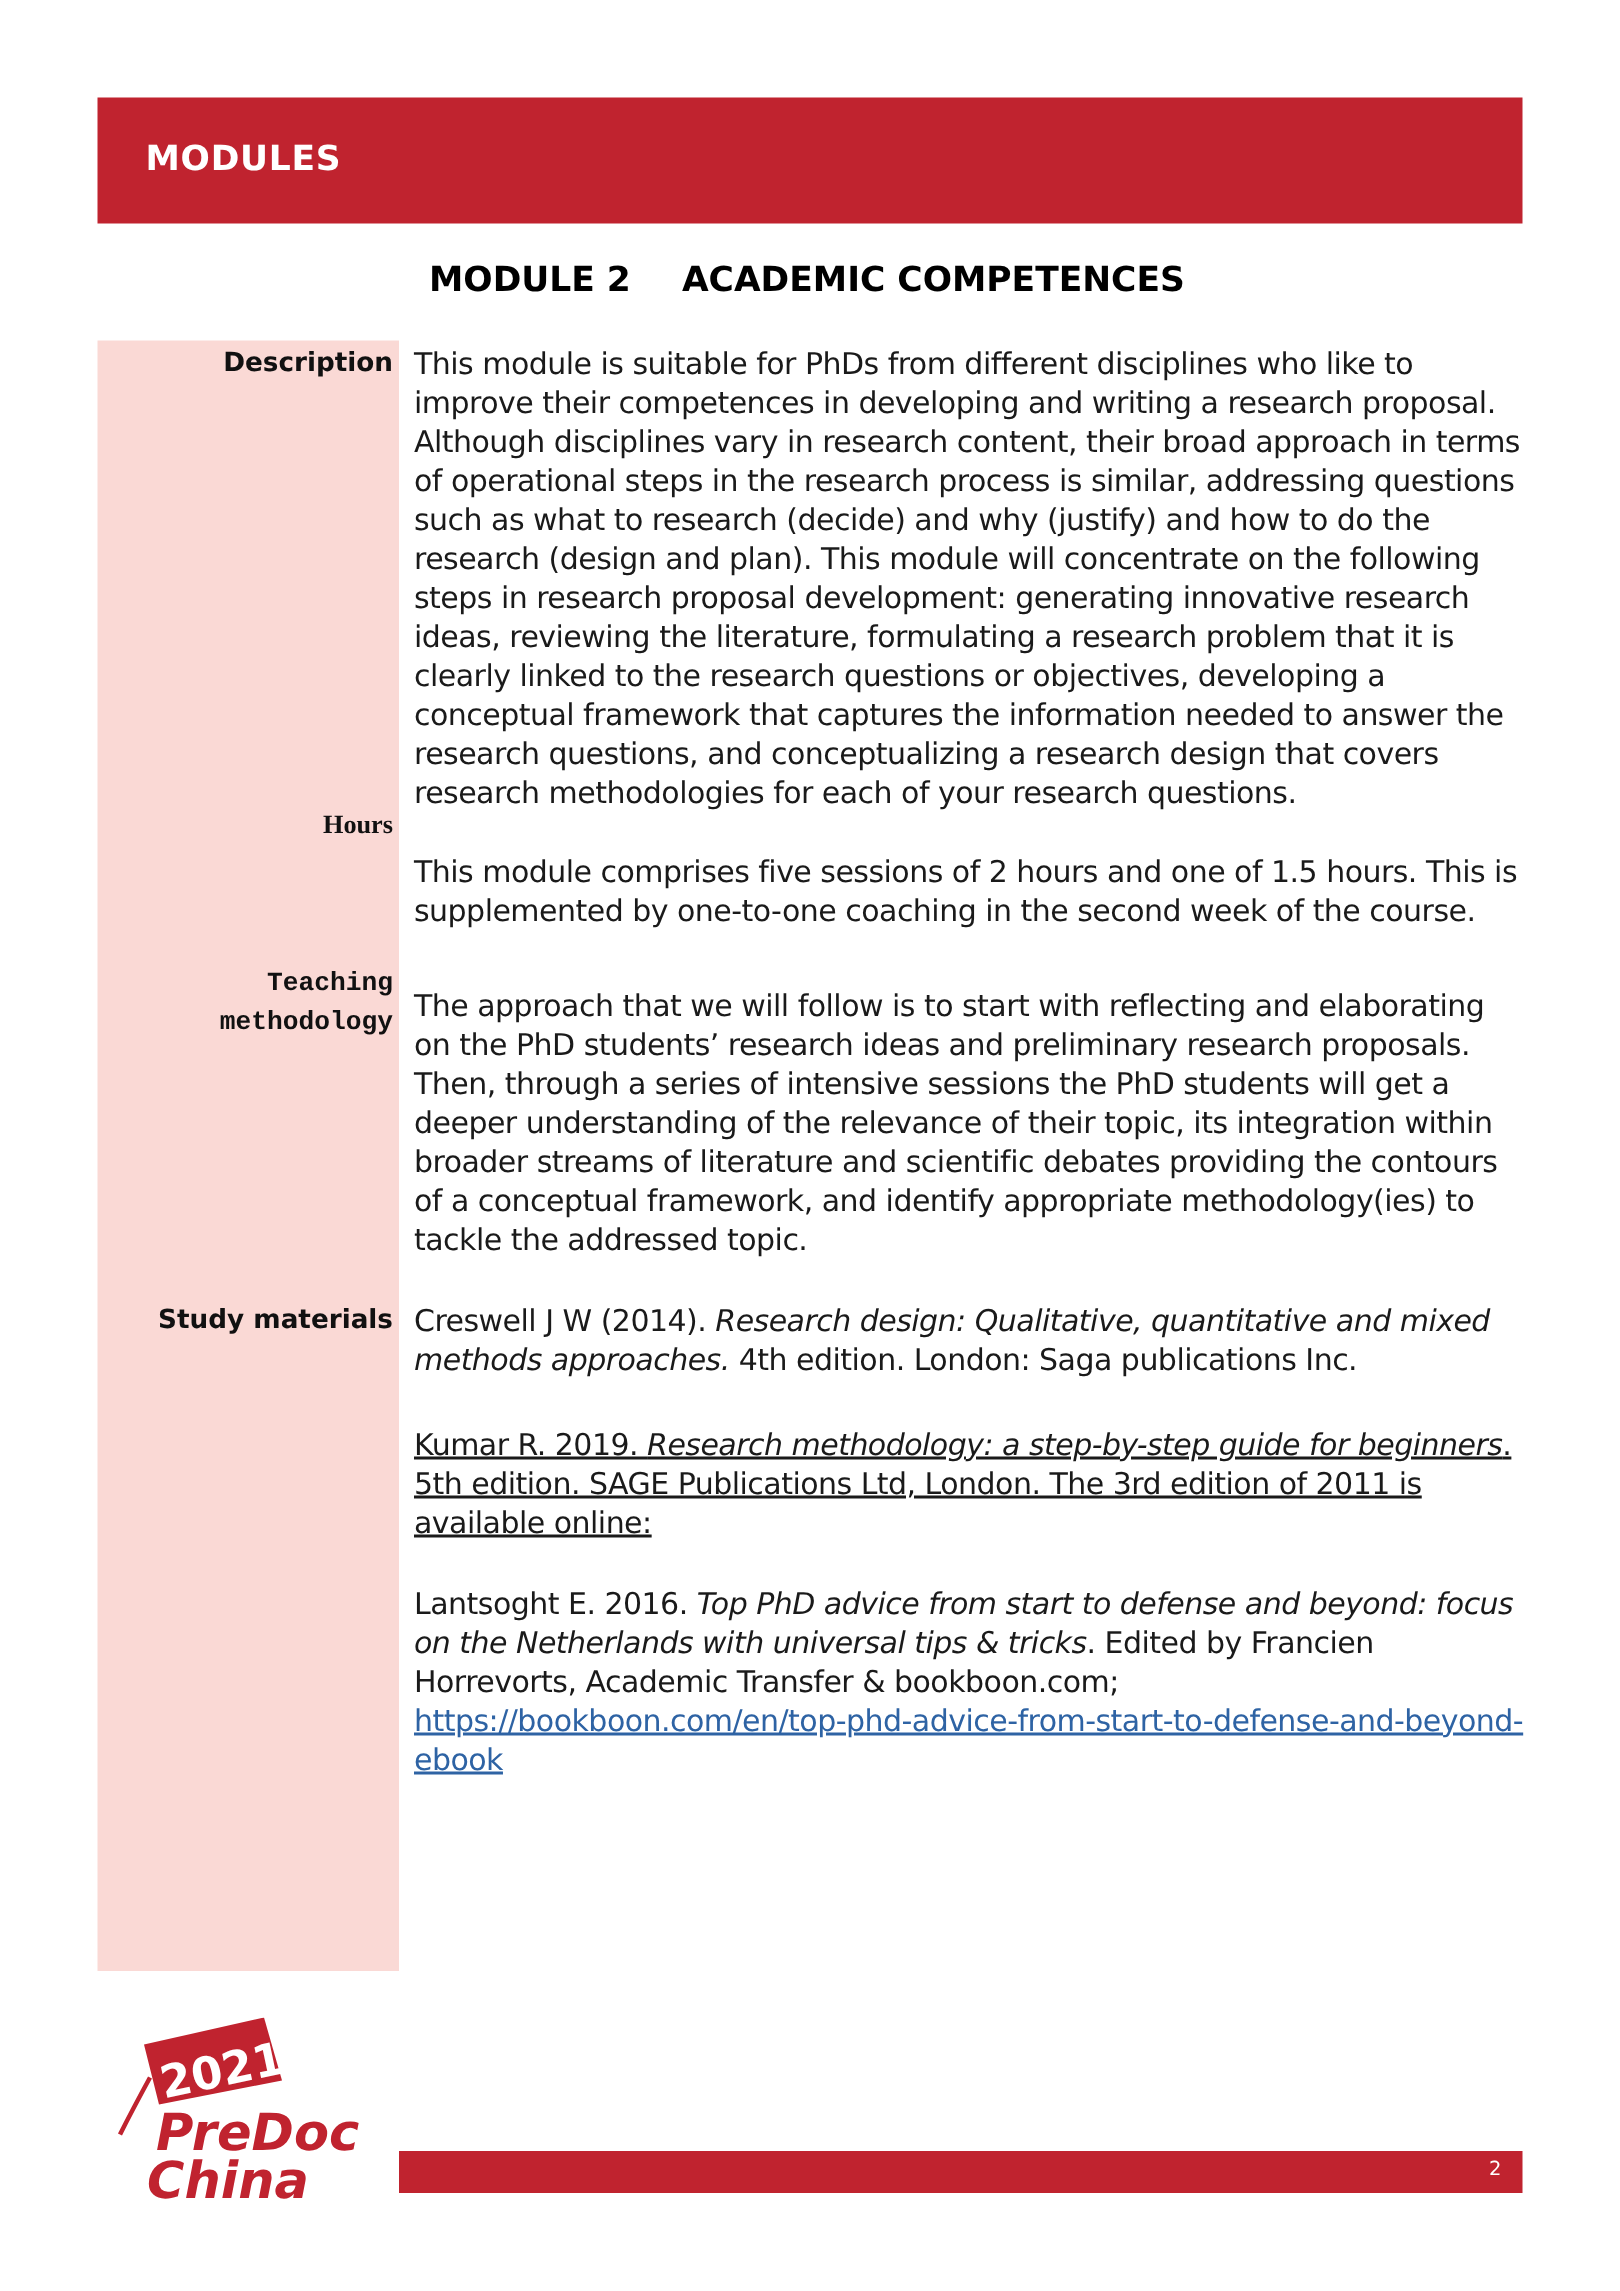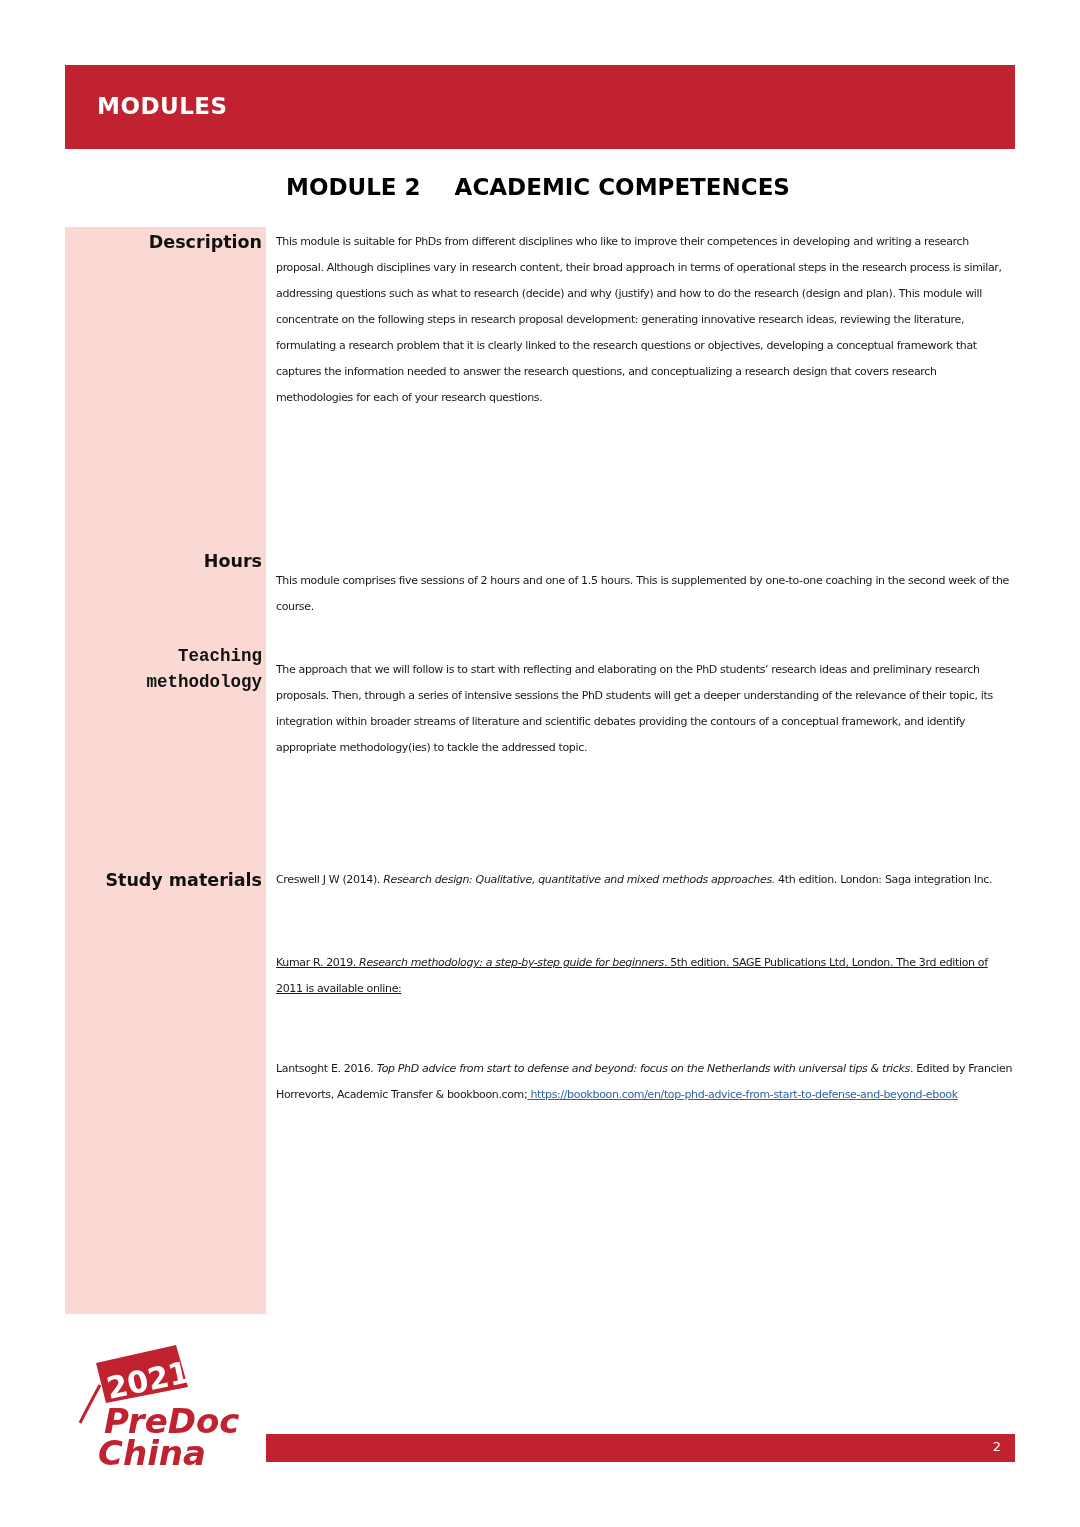--- a/index.html
+++ b/index.html
@@ -23,21 +23,21 @@
     .pink-col {
       position: absolute; left: 65px; top: 227px; width: 201px; height: 1087px; background: #fad9d5;
     }
     .label {
       position: absolute; left: 66px; width: 196px; text-align: right;
       font-family: "DejaVu Sans", sans-serif; font-weight: bold; font-size: 17.5px; line-height: 26px;
       color: #111;
     }
     .text {
       position: absolute; left: 276px; width: 740px;
-      font-family: "DejaVu Sans", sans-serif; font-size: 11px; line-height: 26px; color: #1a1a1a;
+      font-family: "DejaVu Sans", sans-serif; font-size: 20px; line-height: 26px; color: #1a1a1a;
       letter-spacing: -0.35px;
     }
     a.link { color: #2e63a4; text-decoration: underline; }
     .logo { position: absolute; left: 76px; top: 1345px; width: 170px; height: 125px; }
     .footer-bar {
       position: absolute; left: 266px; top: 1434px; width: 749px; height: 28px; background: #c0232f;
     }
     .page-num {
       position: absolute; right: 14px; top: 5px; color: #ffffff; font-size: 13px;
       font-family: "DejaVu Sans", sans-serif;
@@ -50,33 +50,33 @@
   <div class="header-title">MODULES</div>
 </div>
 
 <div class="module-title"><span>MODULE 2</span><span class="gap"></span><span>ACADEMIC COMPETENCES</span></div>
 
 <div class="pink-col"></div>
 
 <div class="label" style="top:229px;text-align:right;">Description</div>
 <div class="text" style="top:229px;">This module is suitable for PhDs from different disciplines who like to improve their competences in developing and writing a research proposal. Although disciplines vary in research content, their broad approach in terms of operational steps in the research process is similar, addressing questions such as what to research (decide) and why (justify) and how to do the research (design and plan). This module will concentrate on the following steps in research proposal development: generating innovative research ideas, reviewing the literature, formulating a research problem that it is clearly linked to the research questions or objectives, developing a conceptual framework that captures the information needed to answer the research questions, and conceptualizing a research design that covers research methodologies for each of your research questions.</div>
 
-<div class="label" style="top:548px;">Hours</div>
+<div class="label" style="top:536px;font-family:Liberation Serif, serif;">Hours</div>
 <div class="text" style="top:568px;">This module comprises five sessions of 2 hours and one of 1.5 hours. This is supplemented by one-to-one coaching in the second week of the course.</div>
 
 <div class="label" style="top:643px;font-family:Liberation Mono, monospace;">
   <span>Teaching</span><br>
   <span>methodology</span>
 </div>
 <div class="text" style="top:657px;">The approach that we will follow is to start with reflecting and elaborating on the PhD students’ research ideas and preliminary research proposals. Then, through a series of intensive sessions the PhD students will get a deeper understanding of the relevance of their topic, its integration within broader streams of literature and scientific debates providing the contours of a conceptual framework, and identify appropriate methodology(ies) to tackle the addressed topic.</div>
 
 <div class="label" style="top:867px;text-align:right;">Study materials</div>
 
 <div class="text" style="top:867px;">
-  <span>Creswell J W (2014). </span><em>Research design: Qualitative, quantitative and mixed methods approaches.</em><span> 4th edition. London: Saga integration Inc.</span>
+  <span>Creswell J W (2014). </span><em>Research design: Qualitative, quantitative and mixed methods approaches.</em><span> 4th edition. London: Saga publications Inc.</span>
 </div>
 
 <div class="text" style="top:950px;text-decoration:underline;">
   <span>Kumar R. 2019. </span><em>Research methodology: a step-by-step guide for beginners</em><span>. 5th edition. SAGE Publications Ltd, London. The 3rd edition of 2011 is available online:</span>
 </div>
 
 <div class="text" style="top:1056px;">
   <span>Lantsoght E. 2016. </span><em>Top PhD advice from start to defense and beyond: focus on the Netherlands with universal tips &amp; tricks</em><span>. Edited by Francien Horrevorts, Academic Transfer &amp; bookboon.com;</span><a class="link" href="#"> https://bookboon.com/en/top-phd-advice-from-start-to-defense-and-beyond-ebook</a>
 </div>
 

